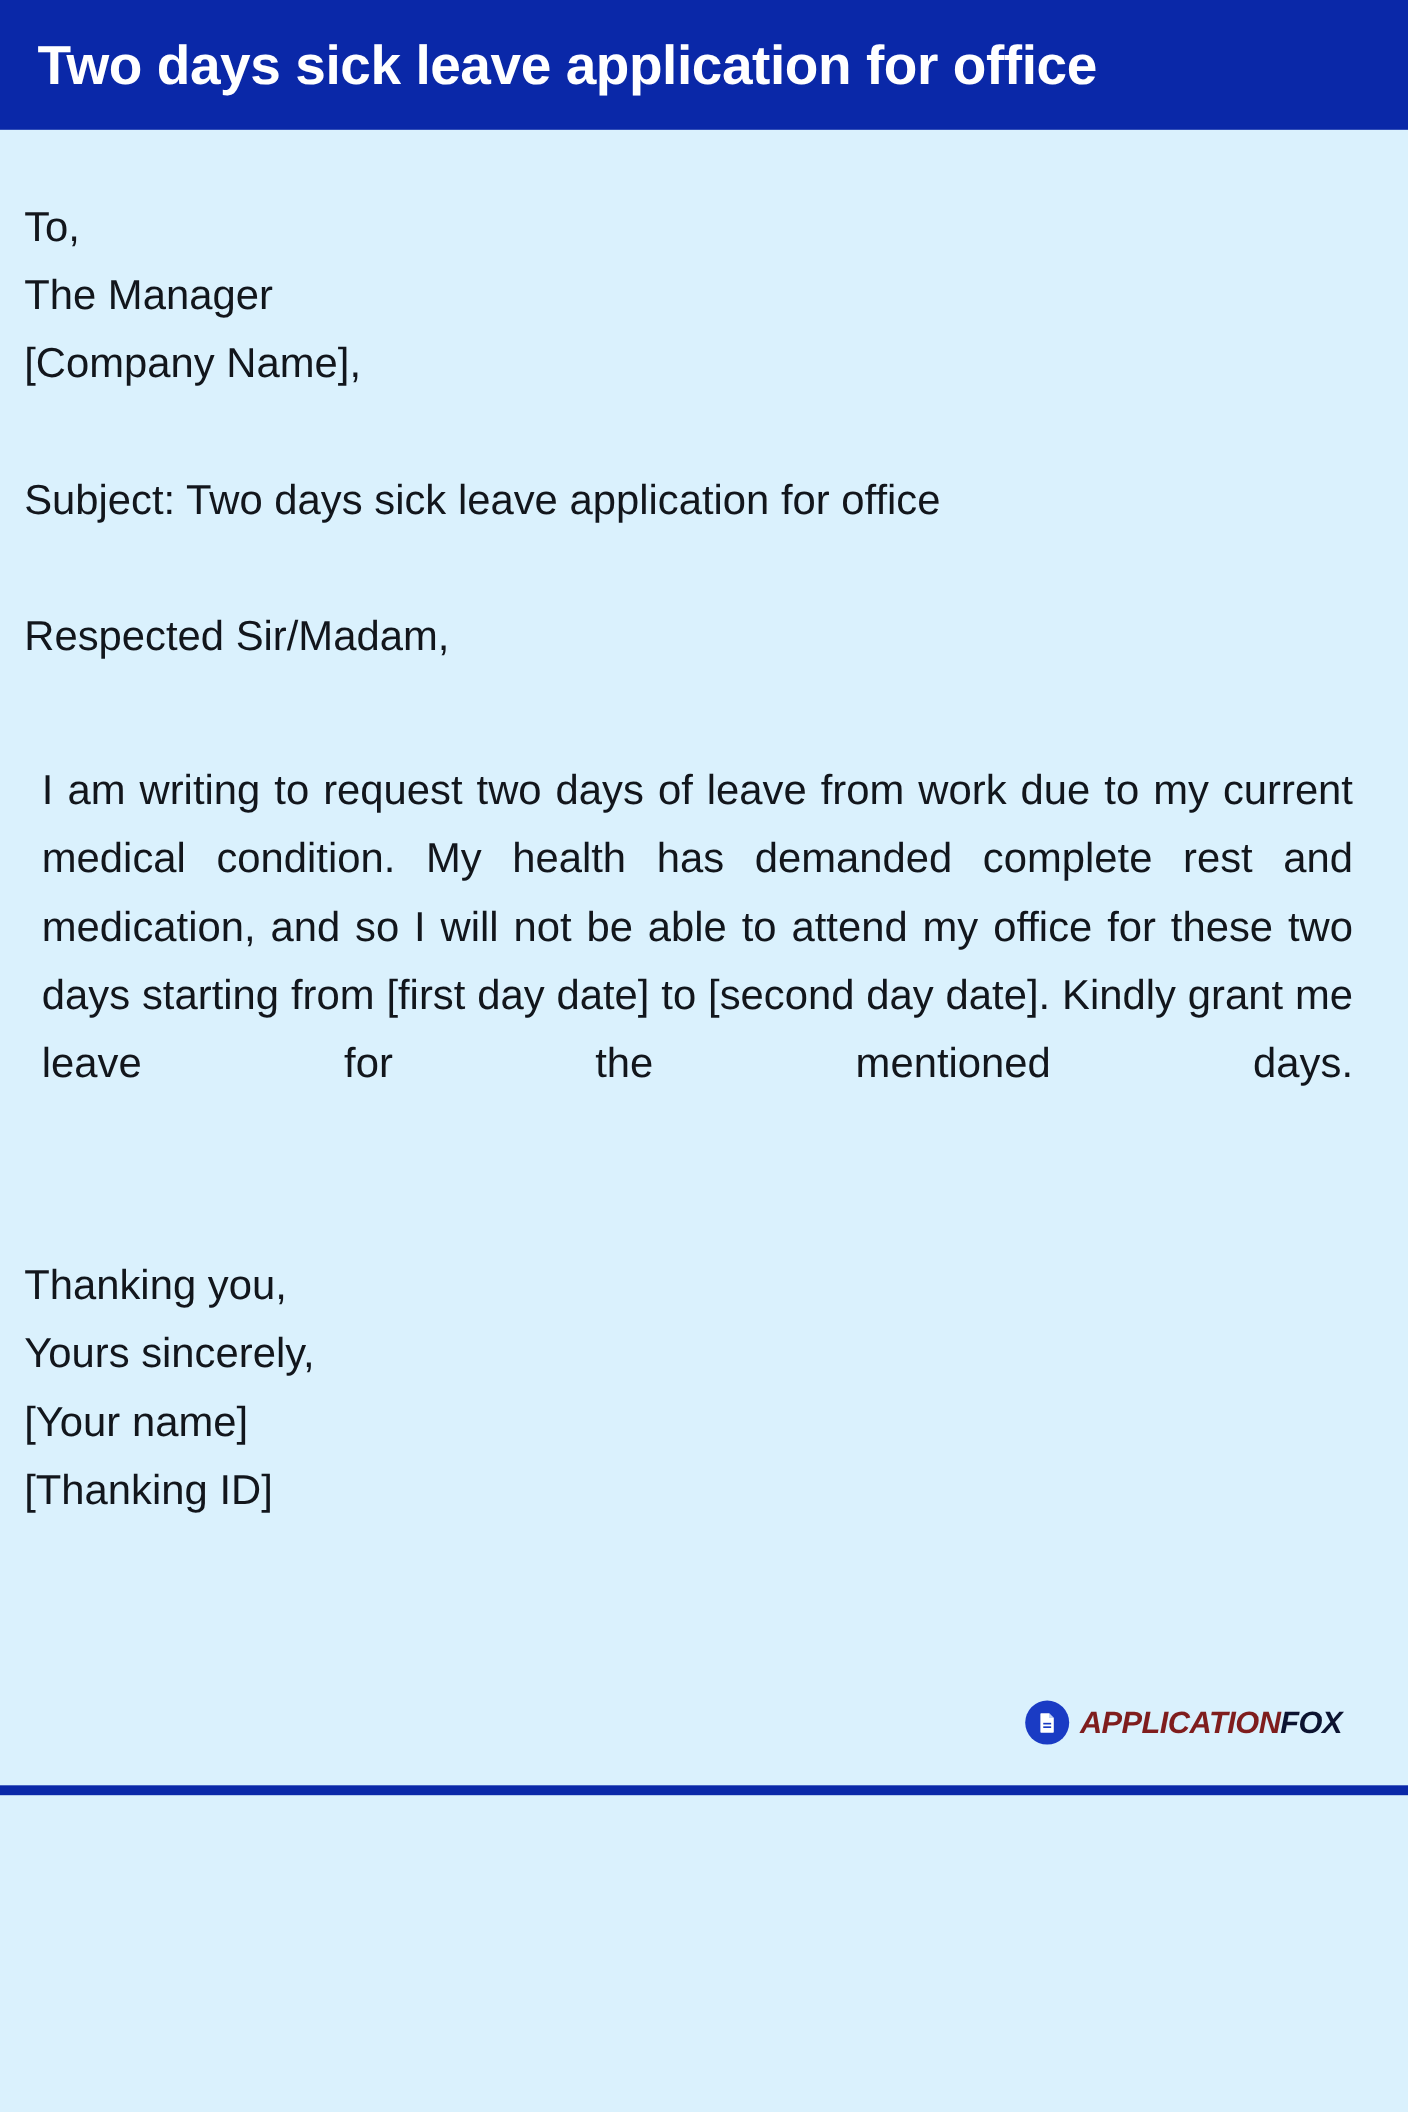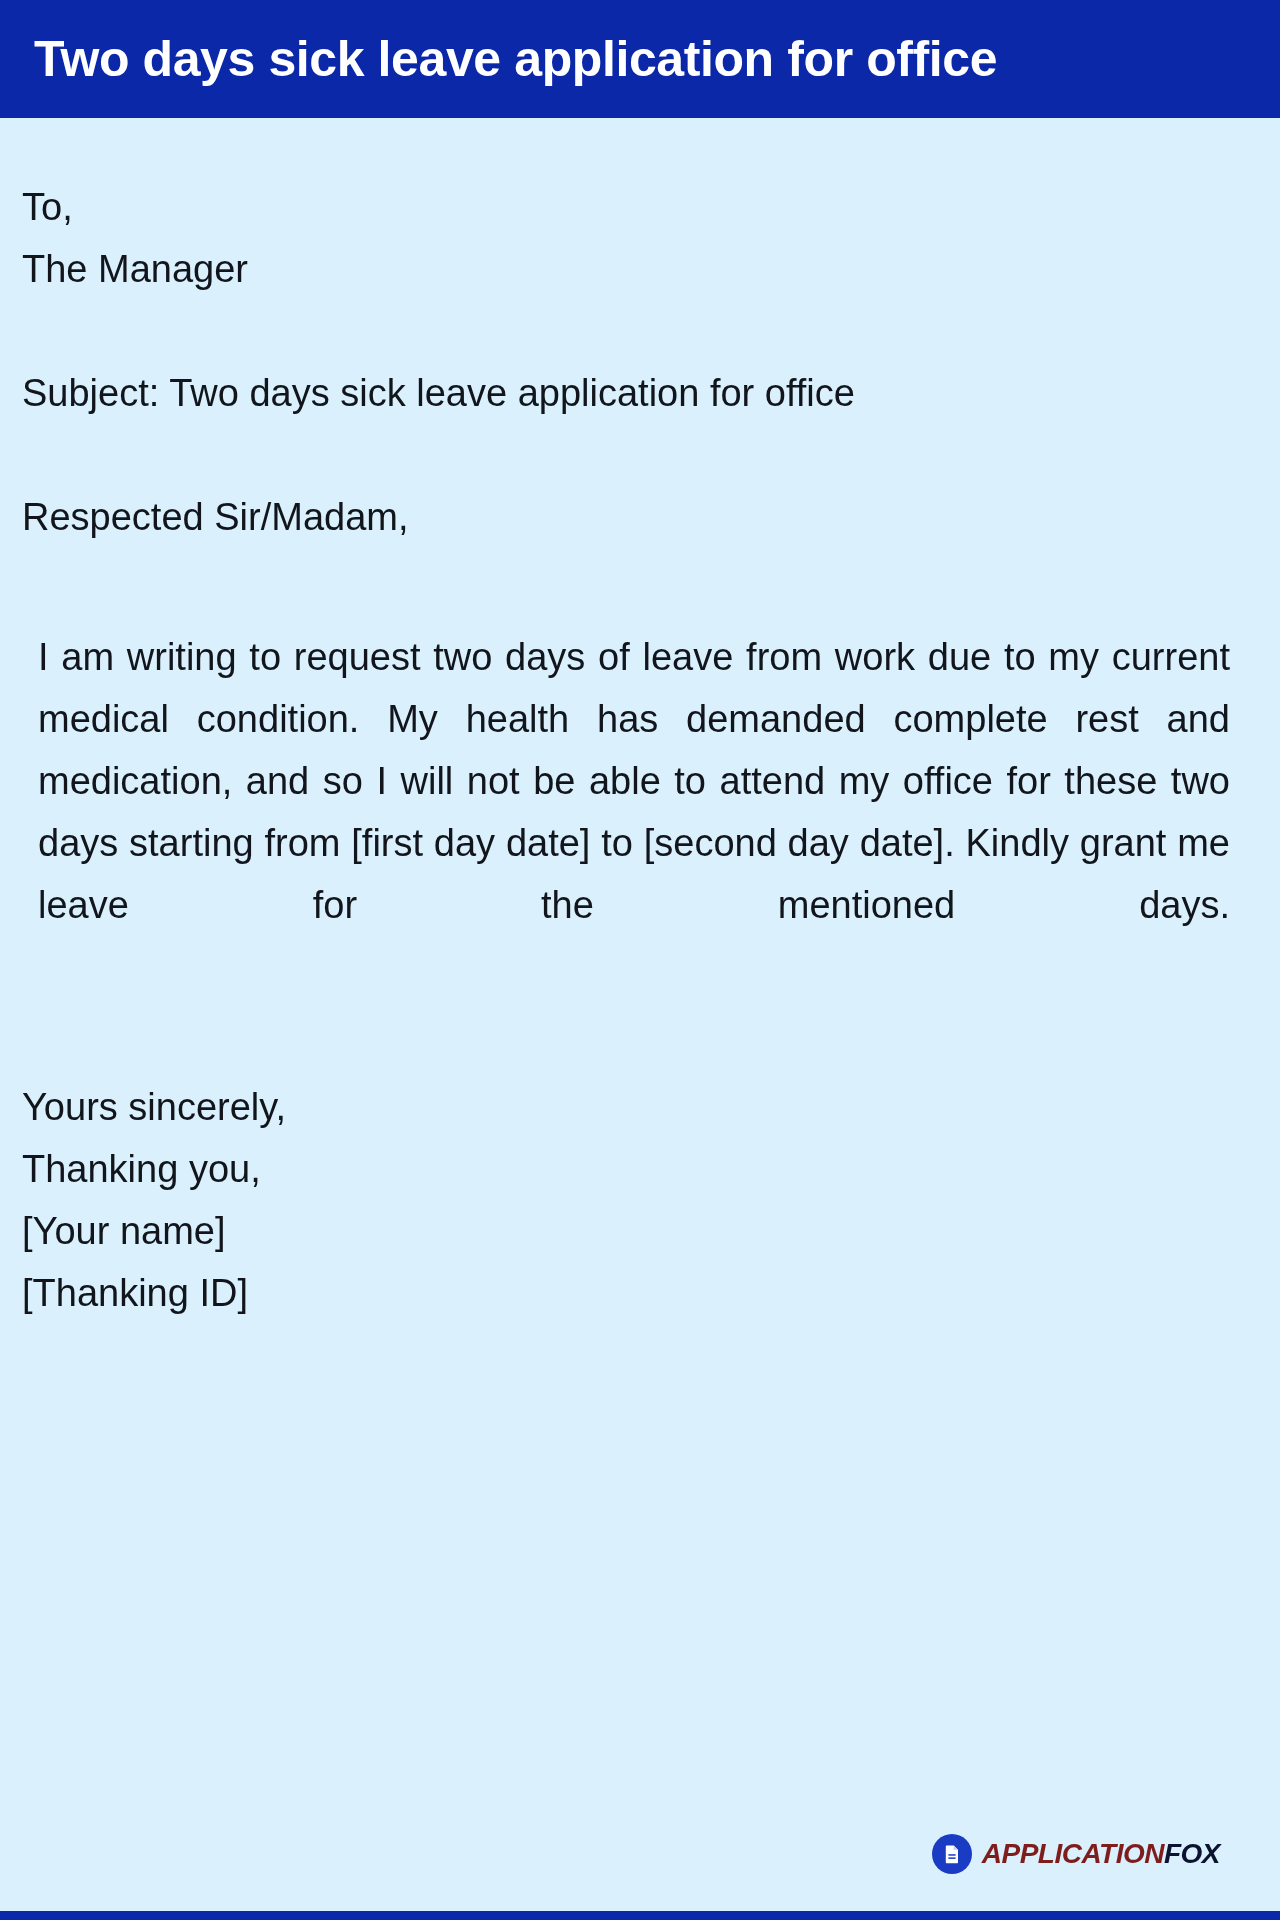--- a/index.html
+++ b/index.html
@@ -12,21 +12,21 @@
     width: 1280px;
     height: 1920px;
     background: #daf1fd;
     font-family: "Liberation Sans", "DejaVu Sans", sans-serif;
     overflow: hidden;
   }
 
   .page {
     position: relative;
     width: 1280px;
-    height: 1920px;
+    height: 1632px;
     background: #daf1fd;
     box-sizing: border-box;
     display: flex;
     flex-direction: column;
   }
 
   
   .header-bar {
     width: 100%;
     height: 118px;
@@ -143,20 +143,21 @@
 
   <div class="header-bar">
     <div class="header-title">Two days sick leave application for office</div>
   </div>
 
   <div class="letter">
 
     <div class="block">
       <span class="line">To,</span>
       <span class="line">The Manager</span>
+      <span class="line">[Company Name],</span>
     </div>
 
     <span class="spacer"></span>
 
     <div class="block">
       <span class="line">Subject: Two days sick leave application for office</span>
     </div>
 
     <span class="spacer"></span>
 
@@ -164,22 +165,22 @@
       <span class="line">Respected Sir/Madam,</span>
     </div>
 
     <span class="spacer"></span>
 
     <p class="para">I am writing to request two days of leave from work due to my current medical condition. My health has demanded complete rest and medication, and so I will not be able to attend my office for these two days starting from [first day date] to [second day date]. Kindly grant me leave for the mentioned days.</p>
 
     <span class="spacer"></span>
 
     <div class="block">
+      <span class="line">Thanking you,</span>
       <span class="line">Yours sincerely,</span>
-      <span class="line">Thanking you,</span>
       <span class="line">[Your name]</span>
       <span class="line">[Thanking ID]</span>
     </div>
 
     <div class="footer">
       <span class="logo-mark">
         <svg width="24" height="24" viewBox="0 0 24 24" aria-hidden="true">
           <path d="M6.5 3.5h7.2l4.3 4.3v12.7a0.7 0.7 0 0 1-0.7 0.7H6.5a0.7 0.7 0 0 1-0.7-0.7V4.2a0.7 0.7 0 0 1 0.7-0.7z" fill="#ffffff"></path>
           <path d="M13.7 3.5l4.3 4.3h-4.3z" fill="#bfd0f7"></path>
           <rect x="8.4" y="12.2" width="7.2" height="1.5" fill="#1a3bc4"></rect>

